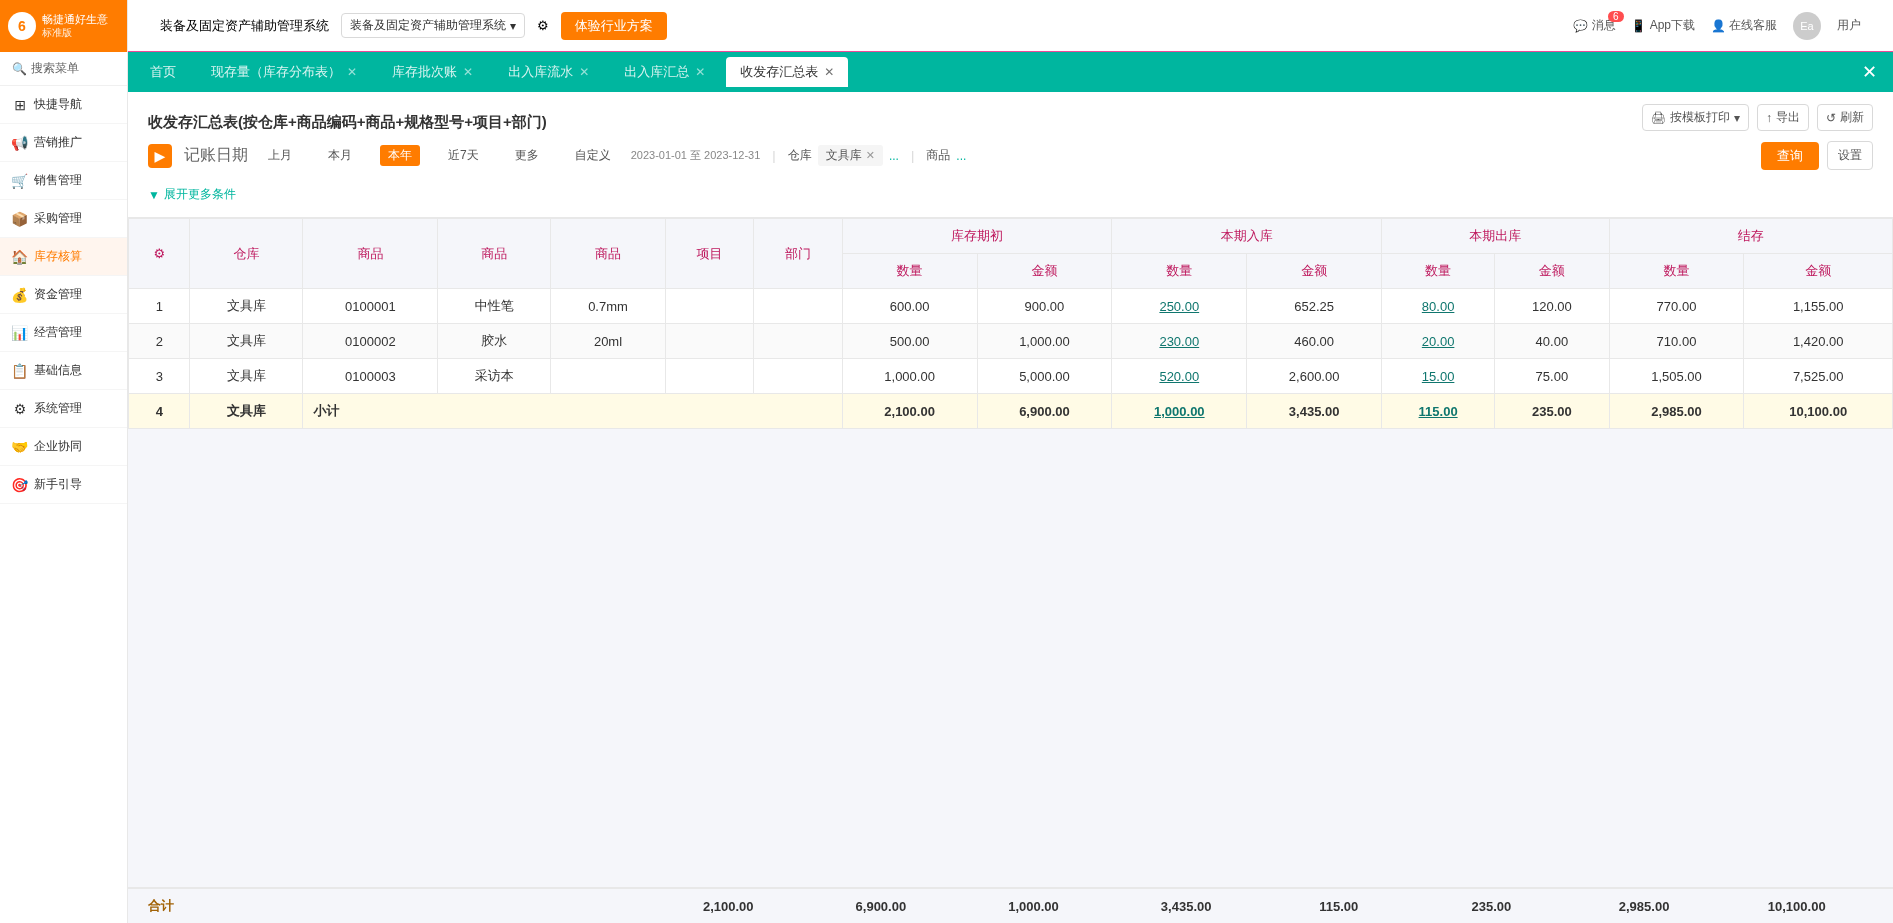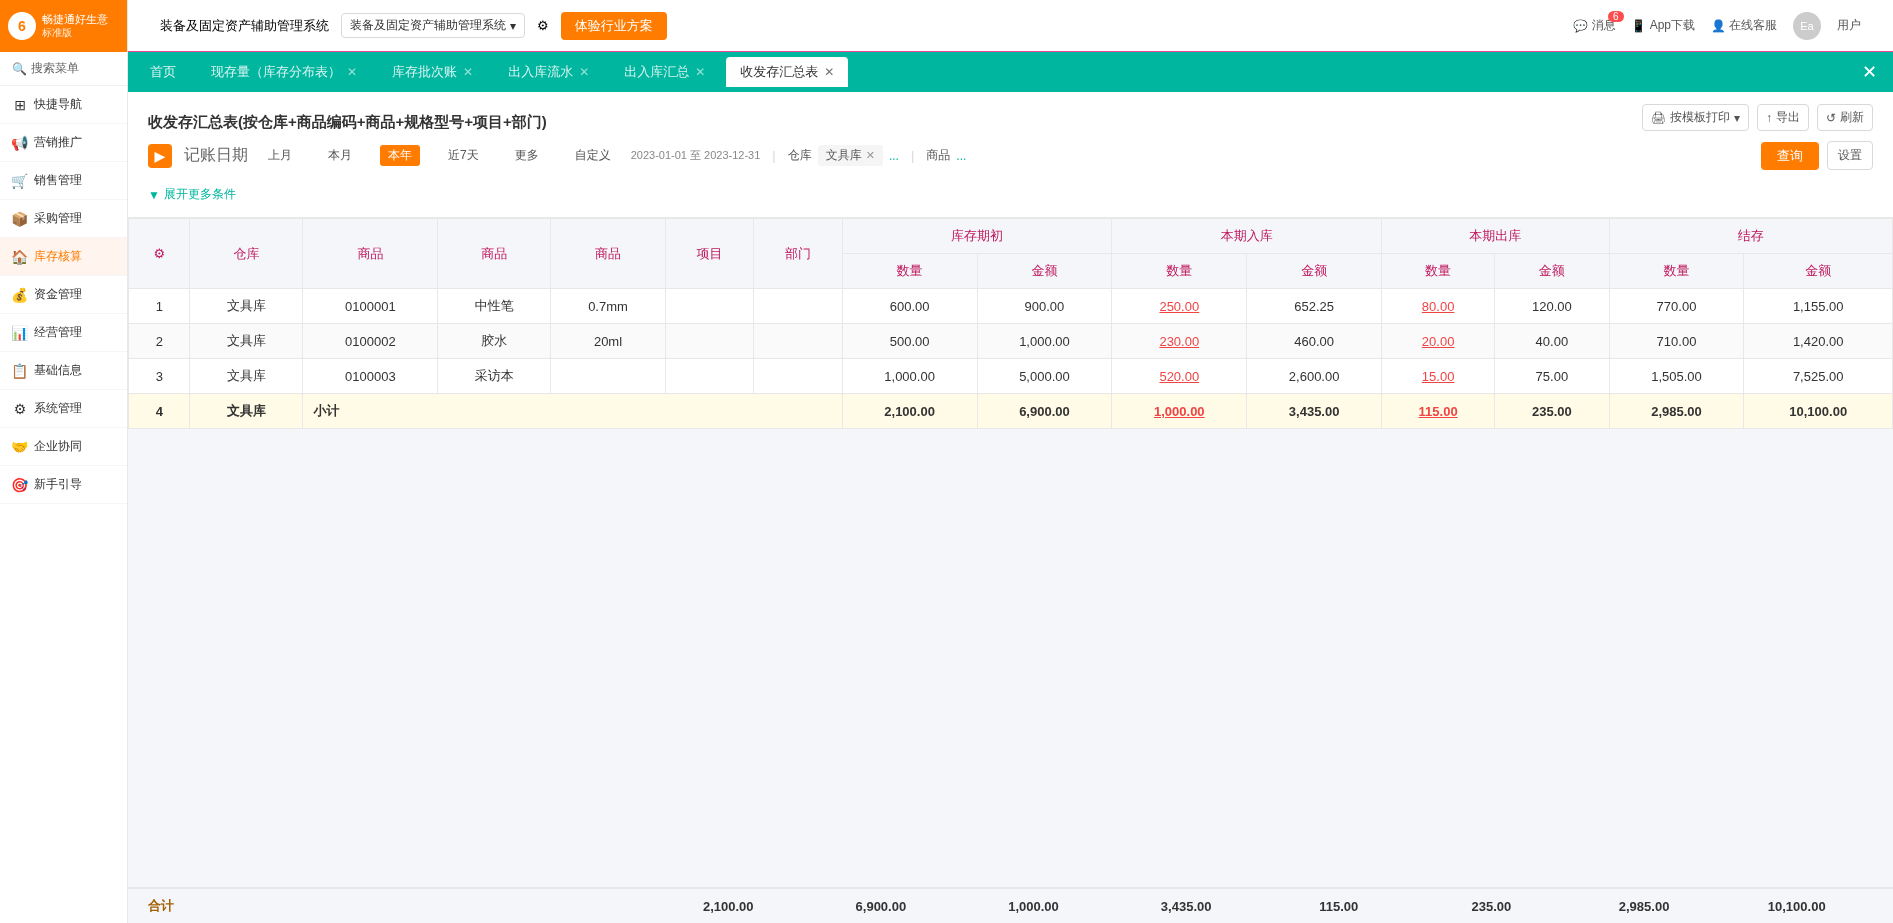--- a/index.html
+++ b/index.html
@@ -277,21 +277,21 @@
       padding: 8px 10px;
       text-align: center;
       color: #333;
     }
     table tbody tr:nth-child(odd) { background: white; }
     table tbody tr:nth-child(even) { background: #fafafa; }
     table tbody tr.subtotal {
       background: #fffbe6 !important;
       font-weight: bold;
     }
-    .link-text { color: #ef4444; text-decoration: underline; cursor: pointer; }
+    .link-text { color: #0f766e; text-decoration: underline; cursor: pointer; }
 
     
     .table-footer {
       position: sticky;
       bottom: 0;
       background: #f5f6fa;
       border-top: 2px solid #e8e8e8;
       display: flex;
       align-items: center;
       padding: 8px 20px;

